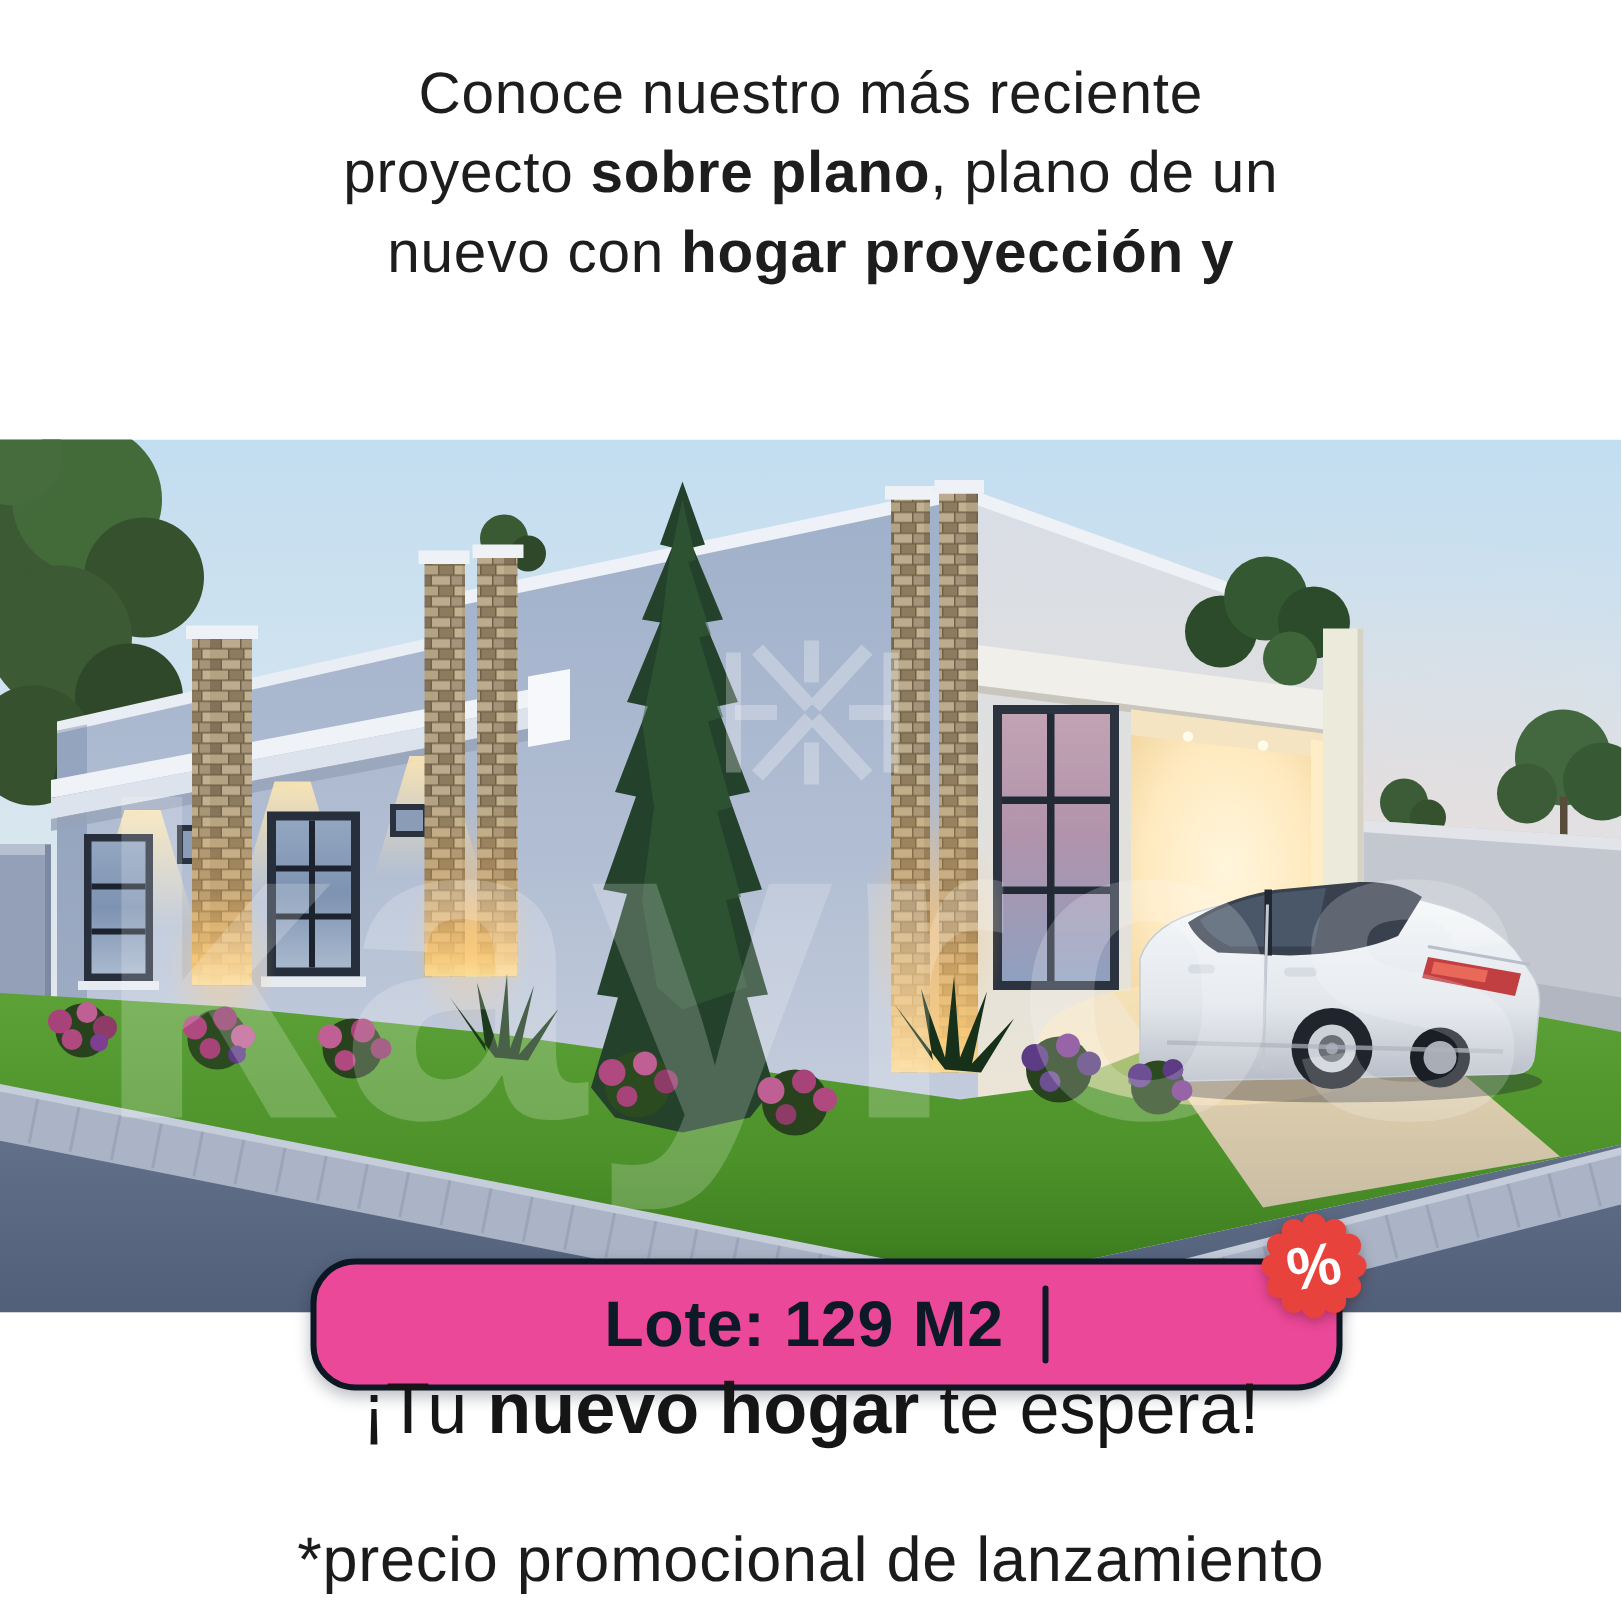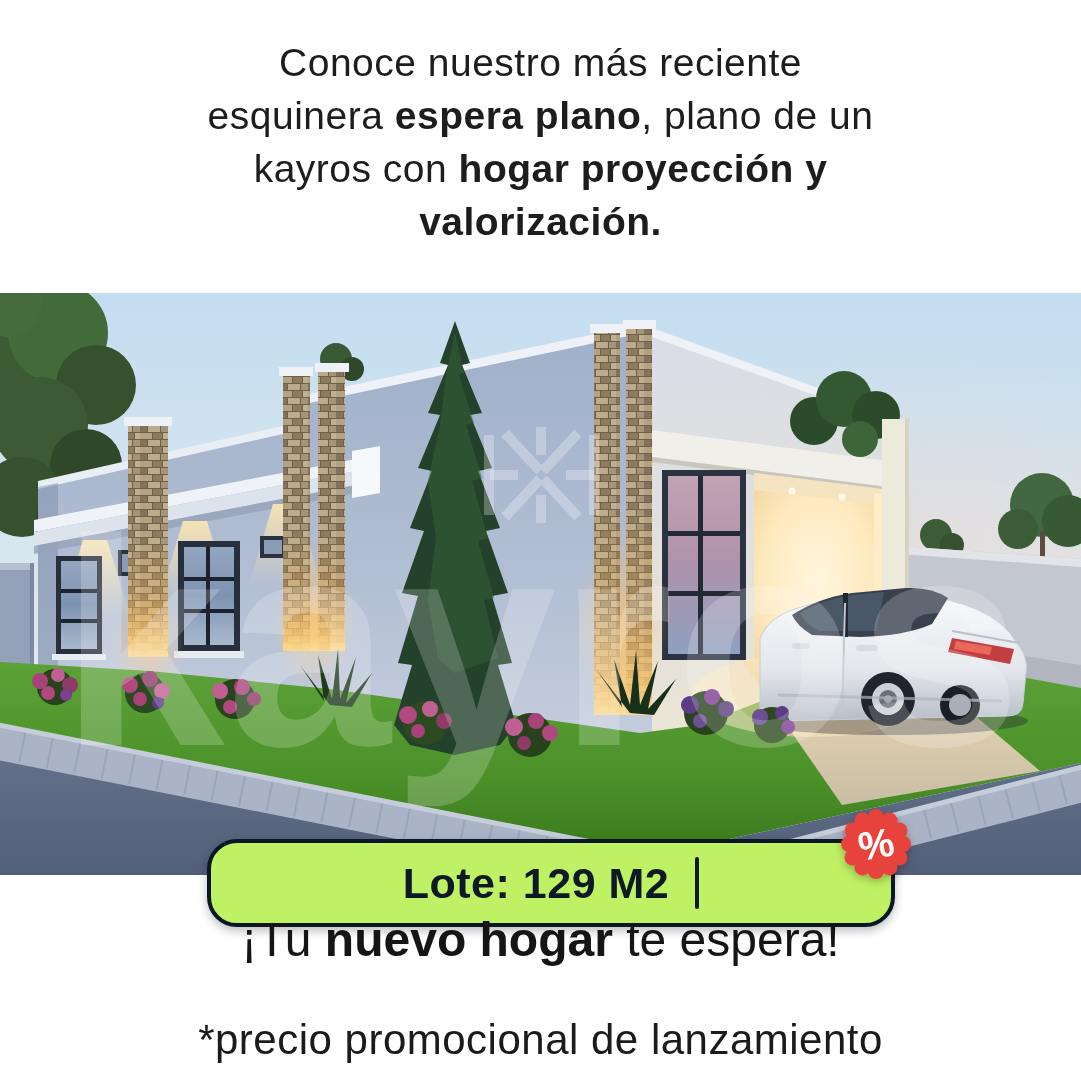--- a/index.html
+++ b/index.html
@@ -7,44 +7,43 @@
           font-family:"Liberation Sans", sans-serif;}
   
   .headline{position:absolute;top:36px;left:0;width:1081px;text-align:center;
             color:#1d1d1d;font-size:39px;line-height:53px;font-weight:400;letter-spacing:.5px;}
   .headline .b{font-weight:700;}
   
   .photo{position:absolute;top:293px;left:0;width:888px;height:582px;}
   .photo svg{display:block;}
   
   .spec-badge{position:absolute;left:207px;top:839px;width:688px;height:88px;box-sizing:border-box;
-              background:#bef264;border:4px solid #0c1724;border-radius:30px;
+              background:#ec4899;border:4px solid #0c1724;border-radius:30px;
               display:flex;align-items:center;justify-content:center;gap:26px;
               color:#0d1927;font-size:43px;font-weight:700;letter-spacing:.5px;
               box-shadow:0 4px 10px rgba(10,20,40,.28);}
   .spec-divider{width:4px;height:52px;background:#0d1927;border-radius:2px;}
   .pct-badge{position:absolute;left:836px;top:804px;width:80px;height:80px;
              filter:drop-shadow(0 3px 4px rgba(60,10,10,.3));}
   
   .tagline{position:absolute;top:912px;left:0;width:1081px;text-align:center;
            color:#151515;font-size:48px;line-height:56px;font-weight:400;}
   .tagline .b{font-weight:700;}
   .disclaimer{position:absolute;top:1016px;left:0;width:1081px;text-align:center;
               color:#1b1b1b;font-size:42px;font-weight:400;letter-spacing:.5px;}
 </style>
 </head>
 <body>
 
 <div class="canvas">
 
   <div class="headline">
     <div><span>Conoce nuestro más reciente</span></div>
-    <div><span>esquinera </span><span class="b">espera plano</span><span>, plano de un</span></div>
-    <div><span>kayros con </span><span class="b">hogar proyección y</span></div>
-    <div><span class="b">valorización.</span></div>
+    <div><span>proyecto </span><span class="b">sobre plano</span><span>, plano de un</span></div>
+    <div><span>nuevo con </span><span class="b">hogar proyección y</span></div>
   </div>
 
   <div class="photo">
   <svg width="1081" height="582" viewBox="0 0 1081 582" xmlns="http://www.w3.org/2000/svg">
     <defs>
       <linearGradient id="sky" x1="0" y1="0" x2="0" y2="1">
         <stop offset="0" stop-color="#c3ddf0"></stop>
             <stop offset="0.45" stop-color="#d8e6ef"></stop>
         <stop offset="0.8" stop-color="#e9e7e4"></stop>
             <stop offset="1" stop-color="#efe8e2"></stop>

